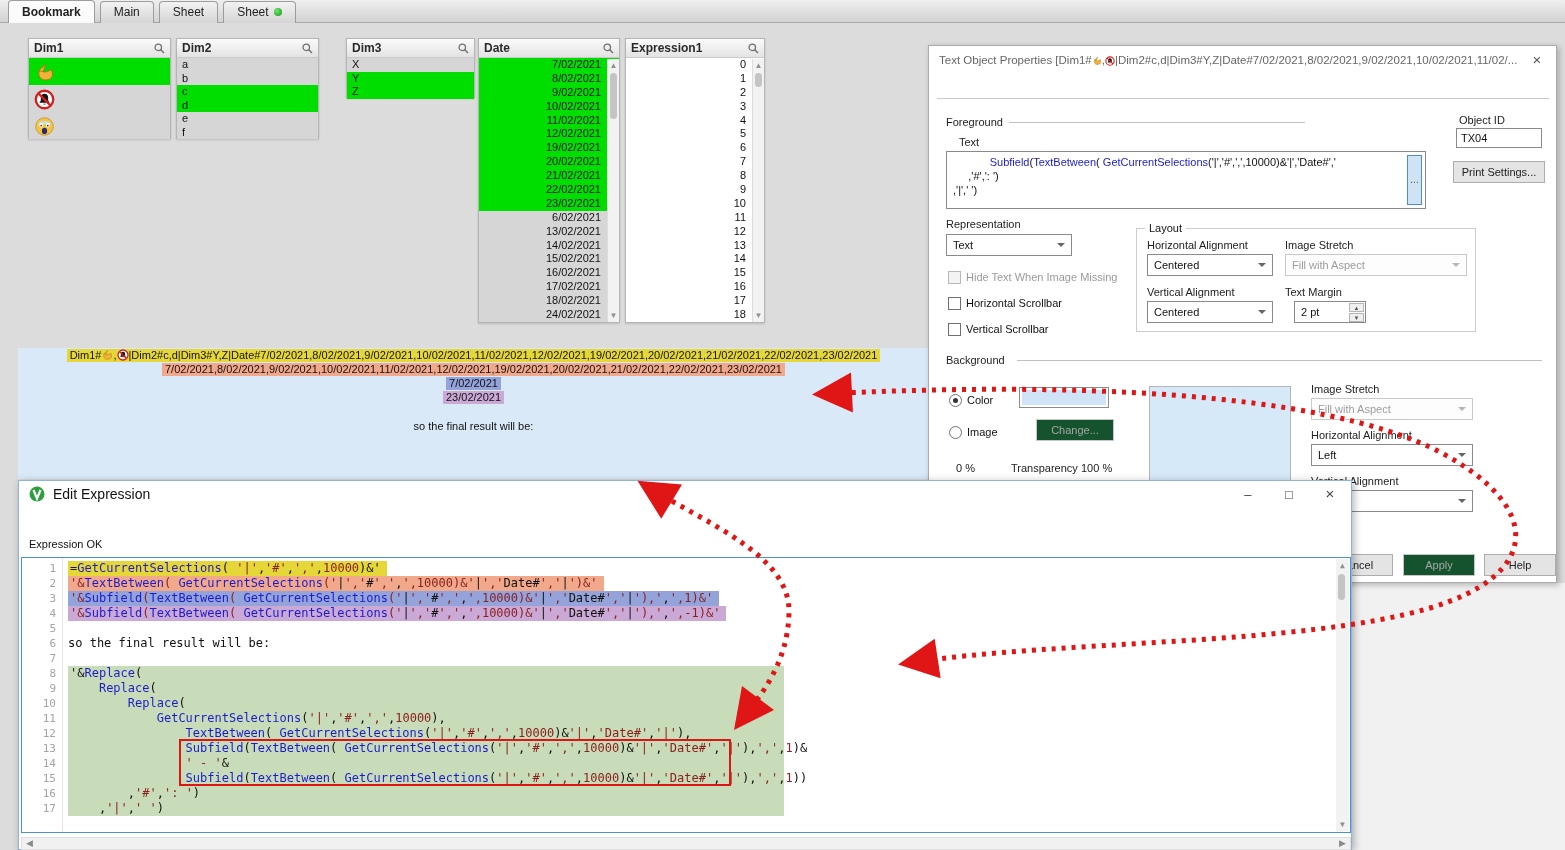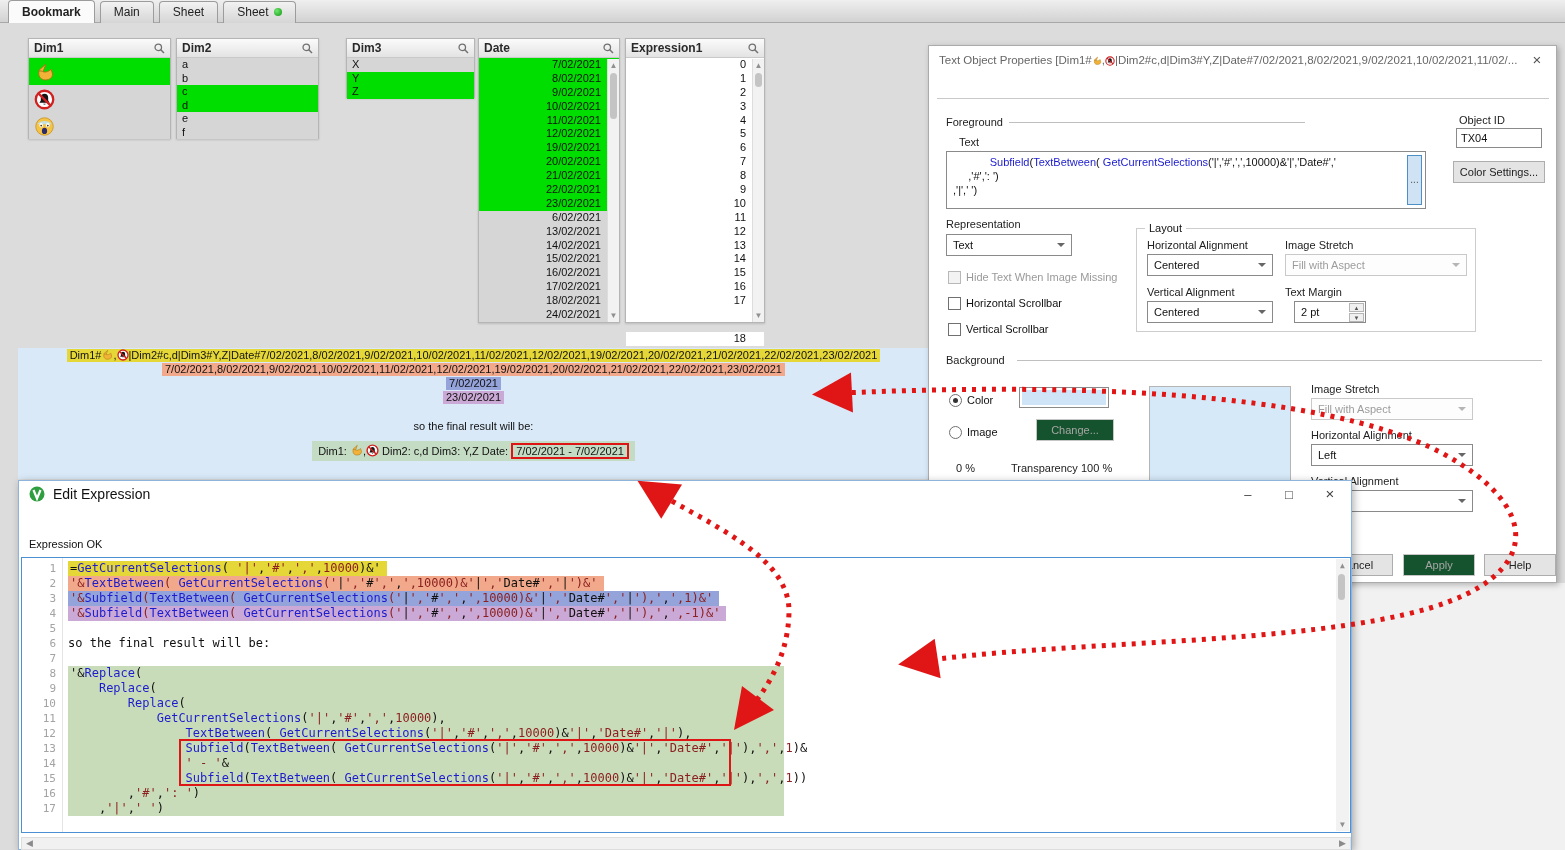--- a/index.html
+++ b/index.html
@@ -272,21 +272,21 @@
       <div class="lb-row right norm" style="height:13.9px; line-height:13.9px;"><span>8</span></div>
       <div class="lb-row right norm" style="height:13.9px; line-height:13.9px;"><span>9</span></div>
       <div class="lb-row right norm" style="height:13.9px; line-height:13.9px;"><span>10</span></div>
       <div class="lb-row right norm" style="height:13.9px; line-height:13.9px;"><span>11</span></div>
       <div class="lb-row right norm" style="height:13.9px; line-height:13.9px;"><span>12</span></div>
       <div class="lb-row right norm" style="height:13.9px; line-height:13.9px;"><span>13</span></div>
       <div class="lb-row right norm" style="height:13.9px; line-height:13.9px;"><span>14</span></div>
       <div class="lb-row right norm" style="height:13.9px; line-height:13.9px;"><span>15</span></div>
       <div class="lb-row right norm" style="height:13.9px; line-height:13.9px;"><span>16</span></div>
       <div class="lb-row right norm" style="height:13.9px; line-height:13.9px;"><span>17</span></div>
-      <div class="lb-row right norm" style="height:13.9px; line-height:13.9px;margin-top:24px;"><span>18</span></div>
+      <div class="lb-row right norm" style="height:13.9px; line-height:13.9px;"><span>18</span></div>
     </div>
   <div class="vscroll" style="top:20px;">
     <div class="scroll-arrow" style="top:1px;">▲</div>
     <div class="scroll-thumb" style="top:14px; height:14px;"></div>
     <div class="scroll-arrow" style="bottom:1px;">▼</div>
   </div>
 </div>
 
 <div id="text-object" class="abs">
   <div class="to-line">
@@ -296,30 +296,20 @@
           </svg></span><span>,</span><span class="inline-icon"><svg viewBox="0 0 24 24" width="100%" height="100%">
             <circle cx="12" cy="12" r="10" fill="#FFF" stroke="#D02020" stroke-width="2.6"></circle>
             <path d="M12 5.5 c-2.6 0-4.2 1.9-4.2 4.3 V13 l-1.6 2.6 h11.6 L16.2 13 V9.8 C16.2 7.4 14.6 5.5 12 5.5z M10.6 16.8 a1.5 1.5 0 0 0 2.8 0z" fill="#151515"></path>
             <line x1="5" y1="5" x2="19" y2="19" stroke="#D02020" stroke-width="2.6"></line>
           </svg></span><span>|Dim2#c,d|Dim3#Y,Z|Date#7/02/2021,8/02/2021,9/02/2021,10/02/2021,11/02/2021,12/02/2021,19/02/2021,20/02/2021,21/02/2021,22/02/2021,23/02/2021</span></span>
   </div>
   <div class="to-line"><span class="to-chip bg-salmon">7/02/2021,8/02/2021,9/02/2021,10/02/2021,11/02/2021,12/02/2021,19/02/2021,20/02/2021,21/02/2021,22/02/2021,23/02/2021</span></div>
   <div class="to-line"><span class="to-chip bg-blue">7/02/2021</span></div>
   <div class="to-line"><span class="to-chip bg-purple">23/02/2021</span></div>
   <div class="to-line" style="margin-top:16px;">so the final result will be:</div>
-  <div class="to-line" style="margin-top:8px;">
-    <span class="to-chip bg-green" style="padding:3px 6px;"><span>Dim1: </span><span class="inline-icon" style="width:13px;height:13px;"><svg viewBox="0 0 24 24" width="100%" height="100%">
-            <path d="M13.5 2.5 L5.5 9.5 L9.5 13.5 Z" fill="#F2B237" stroke="#A87416" stroke-width="1"></path>
-            <path d="M6 10 c-1.8 5 0.8 10.5 7 10.5 c5 0 8.2-2.8 8.2-6.8 l-1.6-5.4 c-3 3-8 4.2-10.2 2.2 z" fill="#F2B237" stroke="#A87416" stroke-width="1"></path>
-          </svg></span><span>,</span><span class="inline-icon" style="width:13px;height:13px;"><svg viewBox="0 0 24 24" width="100%" height="100%">
-            <circle cx="12" cy="12" r="10" fill="#FFF" stroke="#D02020" stroke-width="2.6"></circle>
-            <path d="M12 5.5 c-2.6 0-4.2 1.9-4.2 4.3 V13 l-1.6 2.6 h11.6 L16.2 13 V9.8 C16.2 7.4 14.6 5.5 12 5.5z M10.6 16.8 a1.5 1.5 0 0 0 2.8 0z" fill="#151515"></path>
-            <line x1="5" y1="5" x2="19" y2="19" stroke="#D02020" stroke-width="2.6"></line>
-          </svg></span><span> Dim2: c,d Dim3: Y,Z Date: </span><span class="red-box">7/02/2021 - 7/02/2021</span></span>
-  </div>
 </div>
 
 <div id="bottom-right-patch" class="abs"></div>
 
 <div id="props" class="abs">
   <div id="props-title">
     <span>Text Object Properties [Dim1#</span><span class="inline-icon" style="width:10px;height:10px;"><svg viewBox="0 0 24 24" width="100%" height="100%">
           <path d="M13.5 2.5 L5.5 9.5 L9.5 13.5 Z" fill="#F2B237" stroke="#A87416" stroke-width="1"></path>
           <path d="M6 10 c-1.8 5 0.8 10.5 7 10.5 c5 0 8.2-2.8 8.2-6.8 l-1.6-5.4 c-3 3-8 4.2-10.2 2.2 z" fill="#F2B237" stroke="#A87416" stroke-width="1"></path>
         </svg></span><span>,</span><span class="inline-icon" style="width:10px;height:10px;"><svg viewBox="0 0 24 24" width="100%" height="100%">
@@ -340,21 +330,21 @@
     <div id="prop-text-lines">
         <div class="prop-text-line">            <span class="kw">Subfield</span>(<span class="kw">TextBetween</span>( <span class="kw">GetCurrentSelections</span>('|','#',',',10000)&amp;'|','Date#','</div>
         <div class="prop-text-line">     ,'#',': ')</div>
         <div class="prop-text-line">,'|',' ')</div>
       </div>
     <div id="prop-ellipsis">...</div>
   </div>
 
   <div class="grp-label" style="left:530px; top:68px;">Object ID</div>
   <div id="objid-input">TX04</div>
-  <div class="btn" style="left:524px; top:115px; width:92px;">Color Settings...</div>
+  <div class="btn" style="left:524px; top:115px; width:92px;">Print Settings...</div>
 
   <div class="grp-label" style="left:17px; top:172px;">Representation</div>
   <div class="dd" style="left:17px; top:188px; width:126px;">Text</div>
 
   <div class="cb disabled" style="left:19px; top:225px;"><span class="box"></span><span>Hide Text When Image Missing</span></div>
   <div class="cb" style="left:19px; top:251px;"><span class="box"></span><span>Horizontal Scrollbar</span></div>
   <div class="cb" style="left:19px; top:277px;"><span class="box"></span><span>Vertical Scrollbar</span></div>
 
   <div class="groupbox" style="left:207px; top:182px; width:340px; height:104px;">
     <span class="legend">Layout</span>

